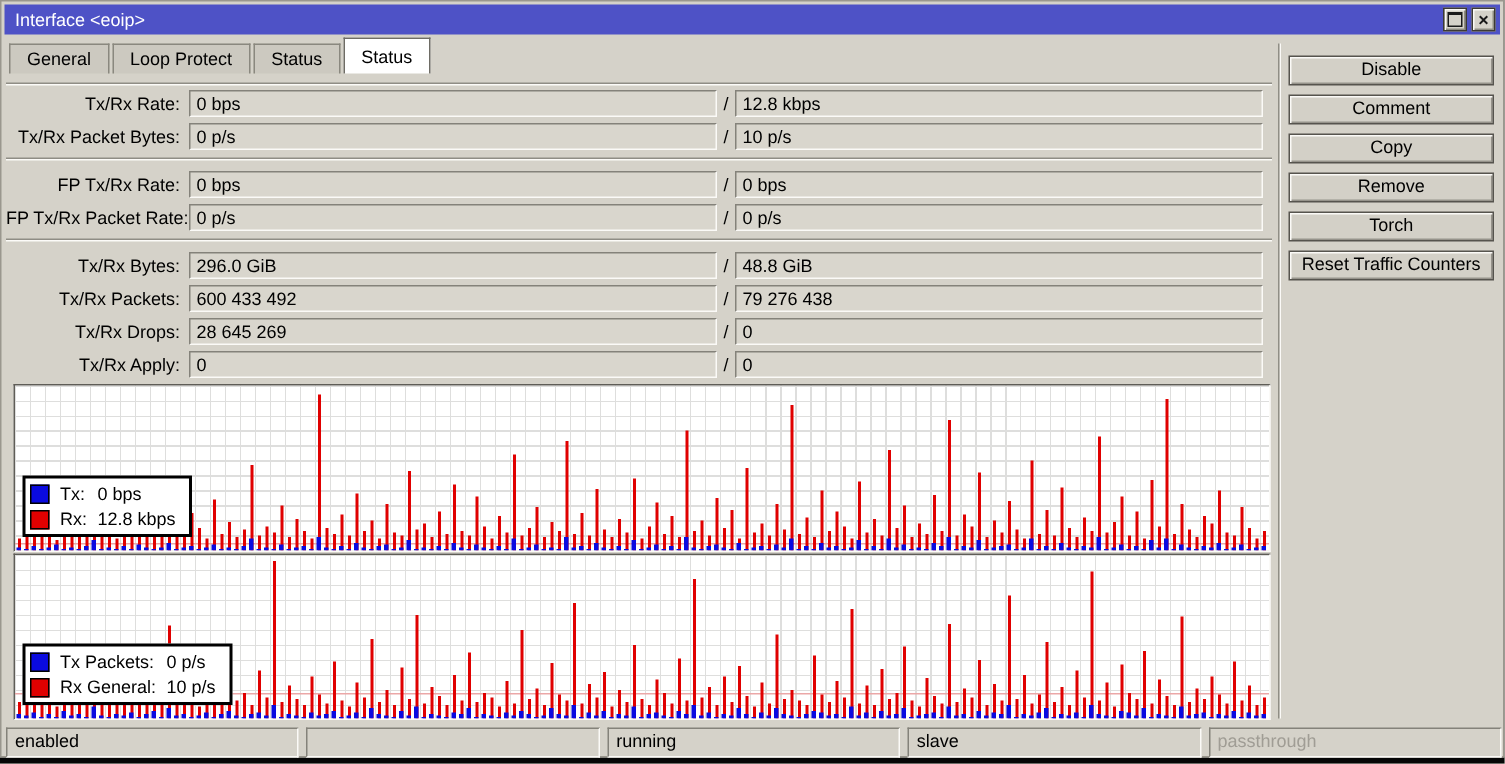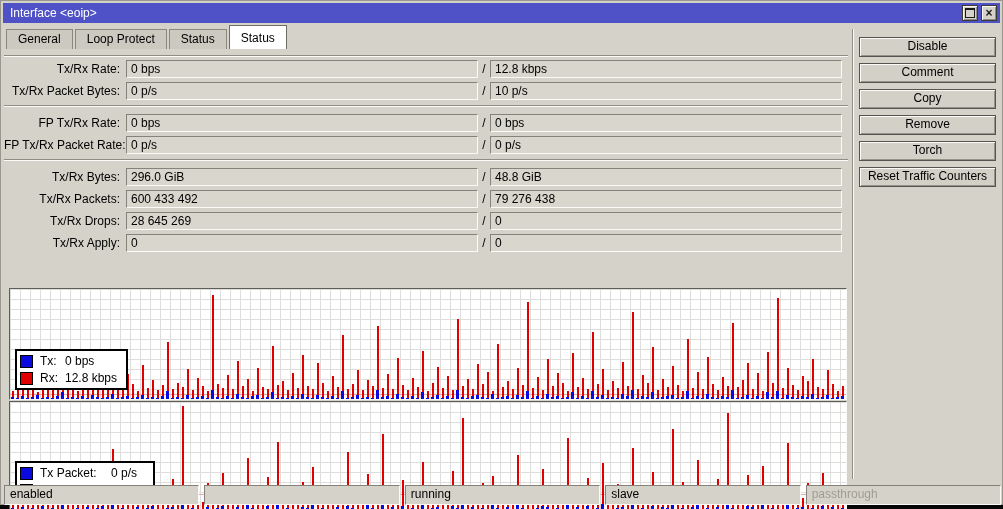--- a/index.html
+++ b/index.html
@@ -41,21 +41,21 @@
           padding:1px 4px; line-height:14px; overflow:hidden; white-space:nowrap; }
   .fslash { width:12px; text-align:center; }
   .fields .etched-h { margin:5px 0 7px 0; }
 
   
   .graph { position:absolute; left:8px; width:838px; background:#fff;
            border:1px solid; border-color:#5f5d57 #fbfaf7 #fbfaf7 #5f5d57;
            box-sizing:border-box; overflow:hidden;
            background-image:
              repeating-linear-gradient(to right,  #dededd 0, #dededd 1px, transparent 1px, transparent 10px),
-             repeating-linear-gradient(to bottom, #dededd 0, #dededd 1px, transparent 1px, transparent 10px); margin-top: 32px; }
+             repeating-linear-gradient(to bottom, #dededd 0, #dededd 1px, transparent 1px, transparent 10px); }
   #graph1 { top:255px; height:112px; }
   #graph2 { top:368px; height:111px; }
   .bar { position:absolute; bottom:0; }
   .bar.rx { width:2px; background:#e00000; }
   .bar.tx { width:3px; background:#0a0ae0; }
   .avgline { position:absolute; left:0; right:0; height:1px; background:#eba7a7; }
   .legend { position:absolute; left:5px; bottom:9px; background:#fff; border:2px solid #000;
             padding:3px 9px 3px 3px; display:grid; grid-template-columns:auto auto auto;
             column-gap:7px; row-gap:3px; align-items:center; font-size:12px; }
   .swatch { width:13px; height:13px; border:1px solid #000; box-sizing:border-box; }
@@ -834,21 +834,21 @@
       <div class="bar tx" style="left: 796px; height: 1%;"></div>
       <div class="bar tx" style="left: 801px; height: 3%;"></div>
       <div class="bar tx" style="left: 806px; height: 2%;"></div>
       <div class="bar tx" style="left: 811px; height: 5%;"></div>
       <div class="bar tx" style="left: 816px; height: 1%;"></div>
       <div class="bar tx" style="left: 821px; height: 4%;"></div>
       <div class="bar tx" style="left: 826px; height: 2%;"></div>
       <div class="bar tx" style="left: 831px; height: 3%;"></div>
       <div class="legend">
         <div class="swatch" style="background: rgb(10, 10, 224);"></div>
-        <div>Tx Packet:</div>
+        <div>Tx Packets:</div>
         <div>0 p/s</div>
         <div class="swatch" style="background: rgb(224, 0, 0);"></div>
         <div>Rx General:</div>
         <div>10 p/s</div>
       </div>
     </div>
 
   <div class="vdivider"></div>
   <div class="btncol">
       <div class="btn gap">Disable</div>

